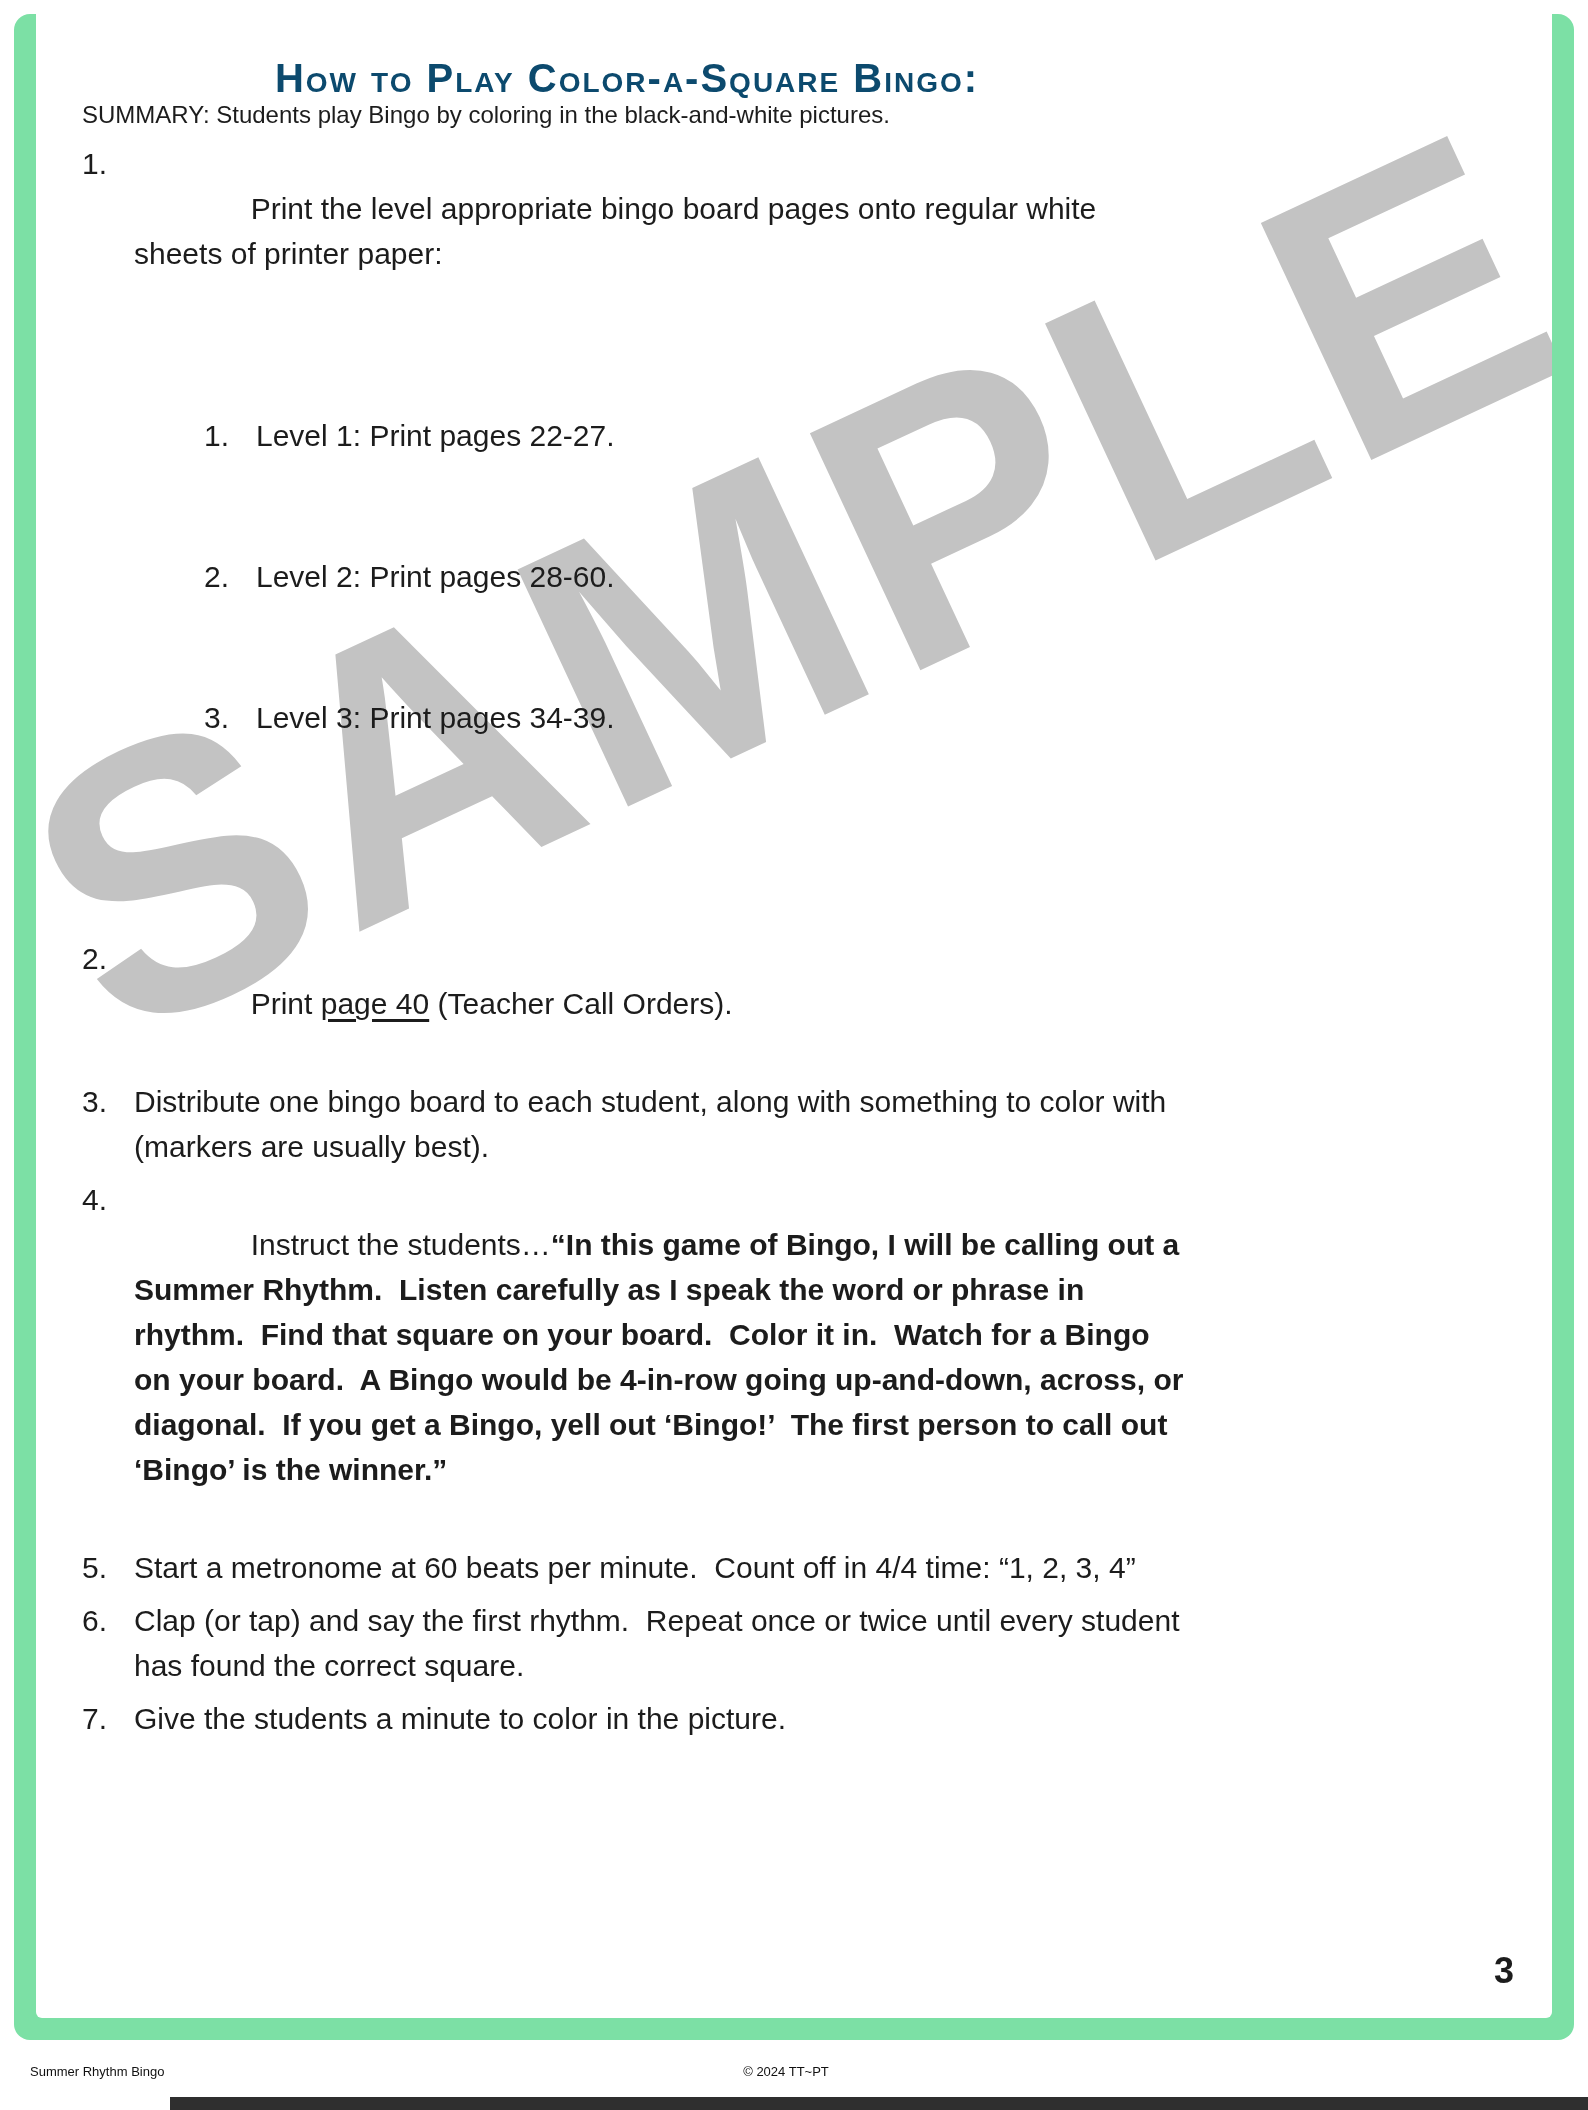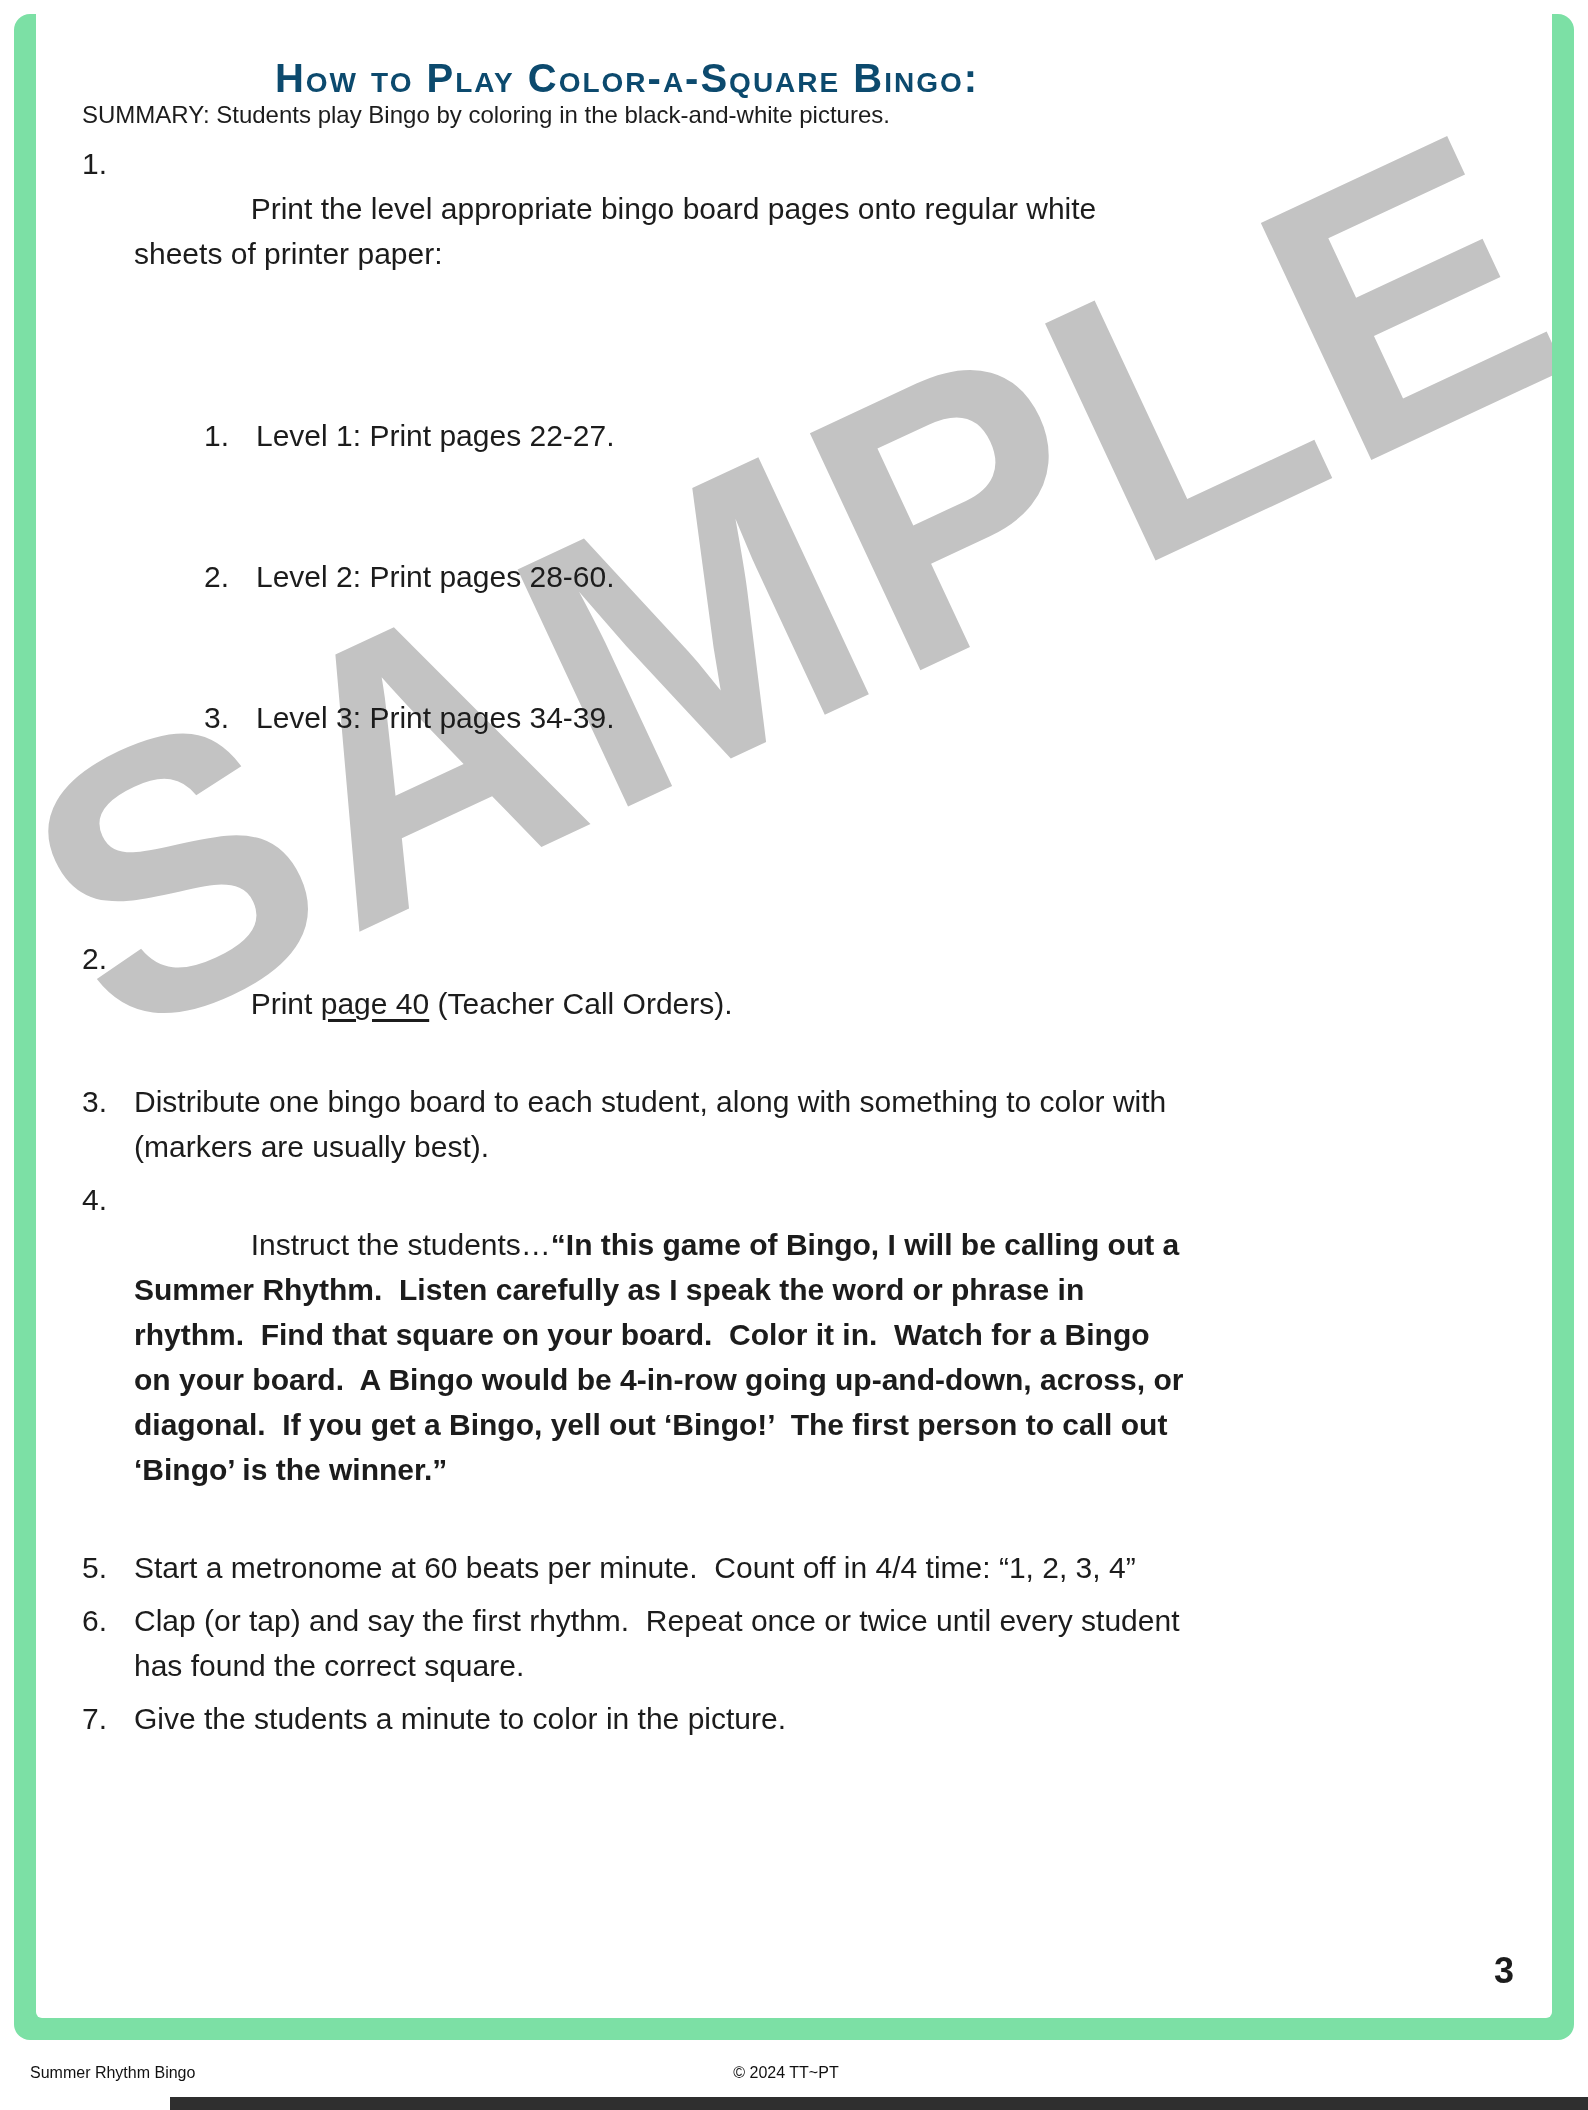--- a/index.html
+++ b/index.html
@@ -112,21 +112,21 @@
     font-weight: 600;
     z-index: 2;
   }
 
   
   .footer {
     position: absolute;
     left: 0; right: 16px;
     bottom: 22px;
     height: 24px;
-    font-size: 16px;
+    font-size: 13px;
     color: #111111;
   }
   .footer .f-left { position: absolute; left: 30px; top: 0; }
   .footer .f-center { position: absolute; left: 0; right: 0; top: 0; text-align: center; }
 
   .bottom-bar {
     position: absolute;
     left: 170px; right: 0; bottom: 0;
     height: 13px;
     background: #2f2f2f;

